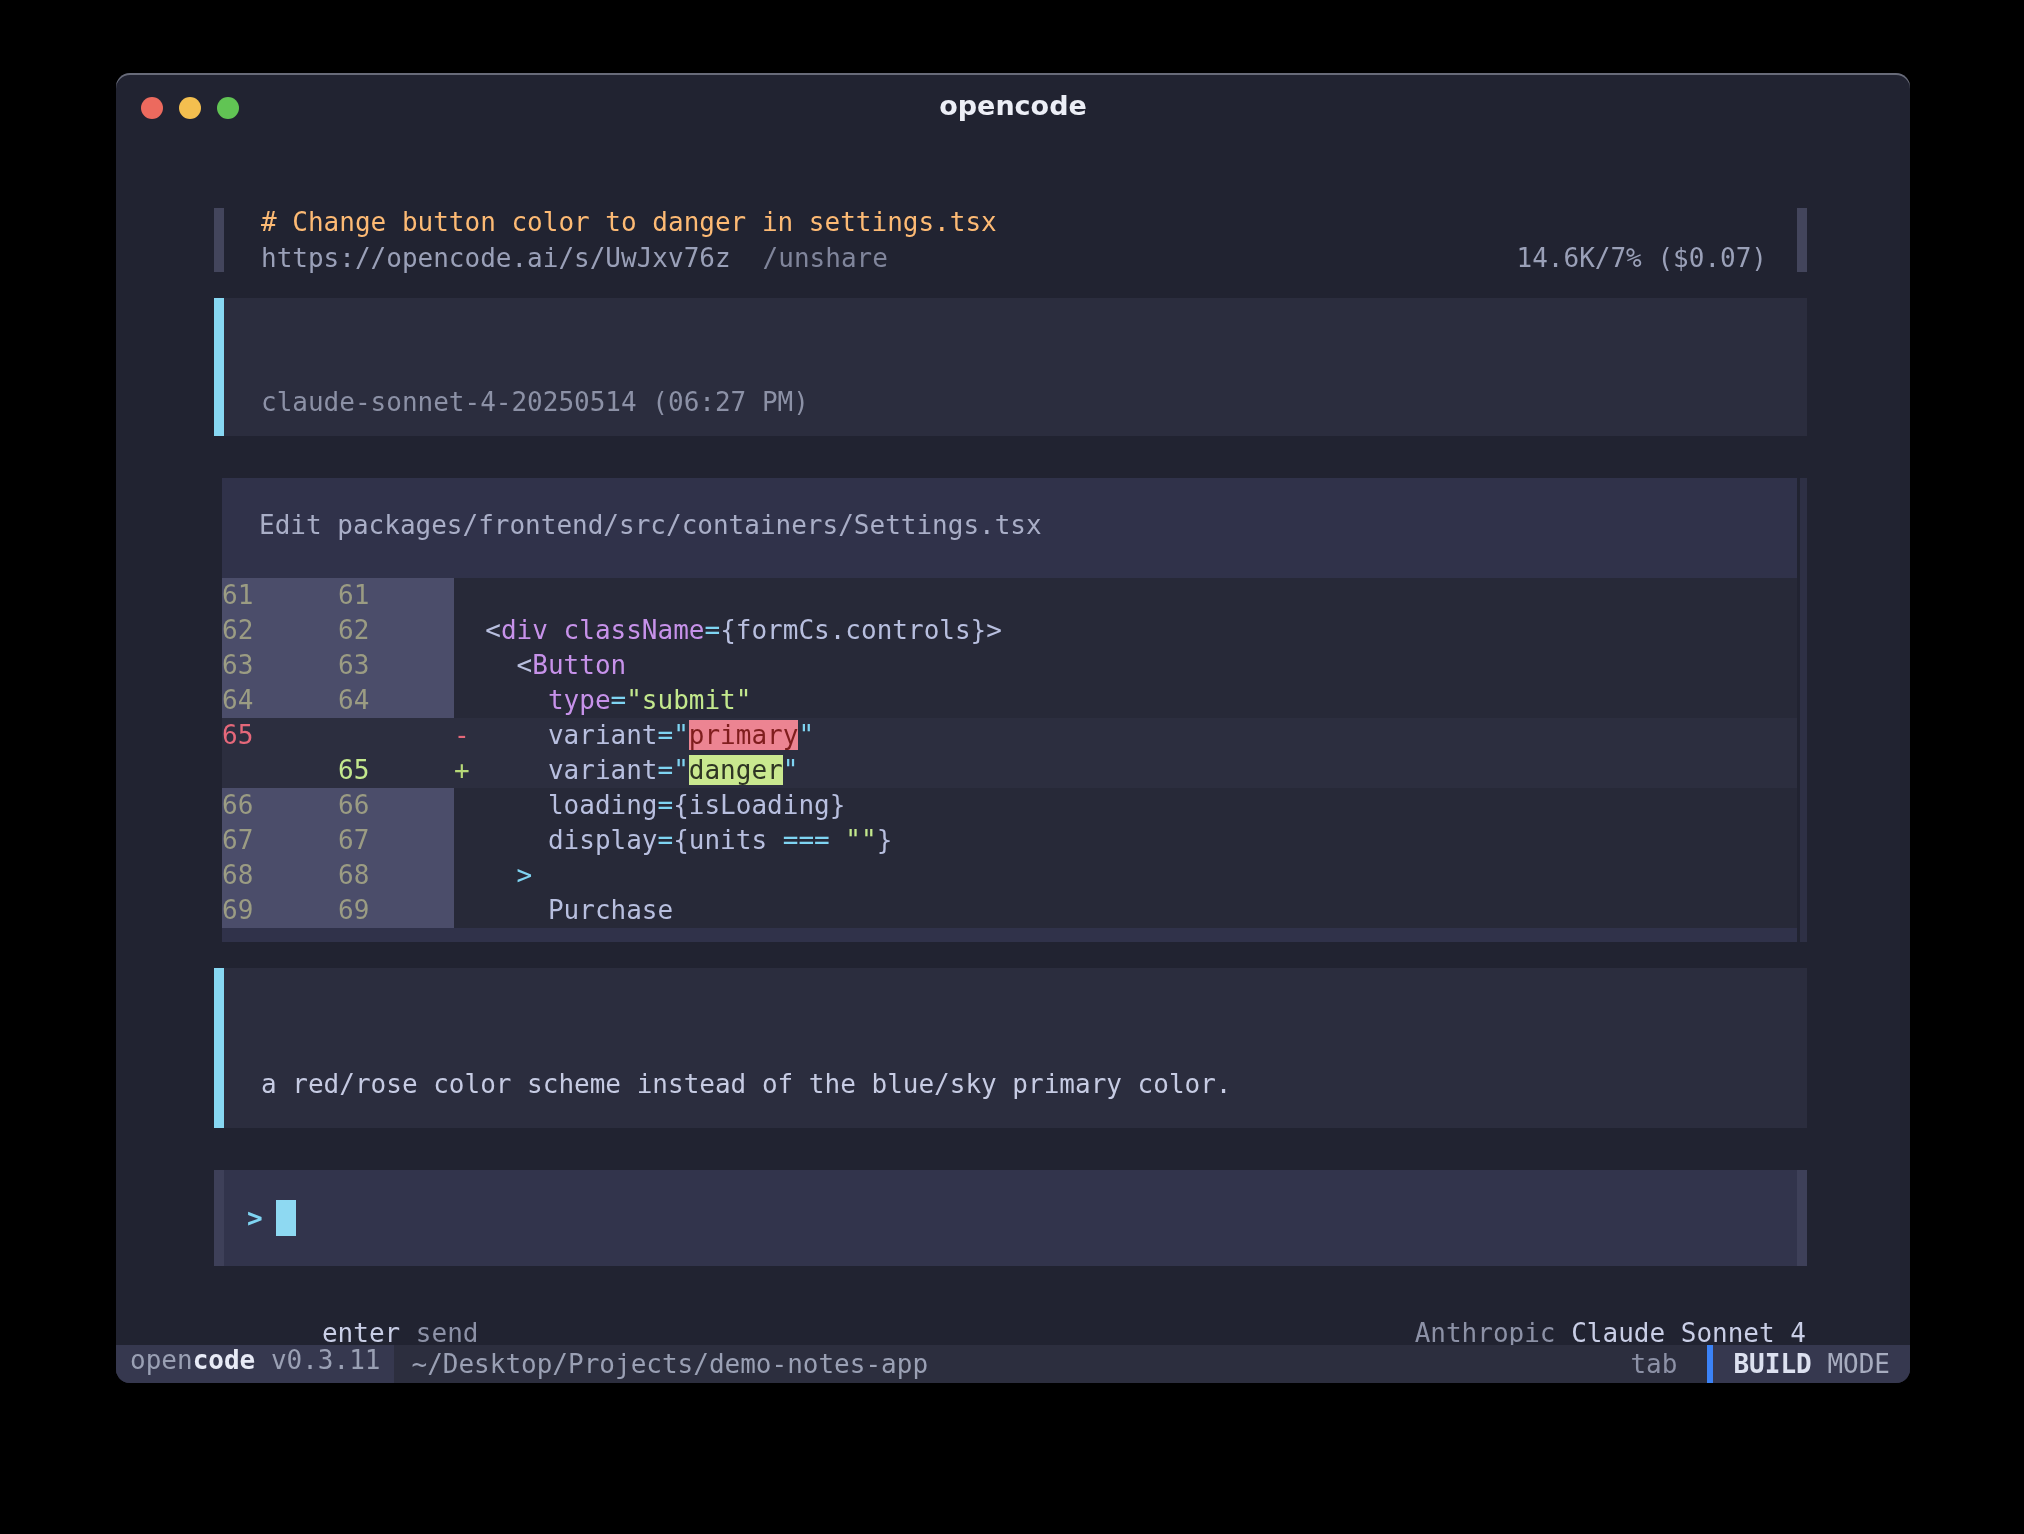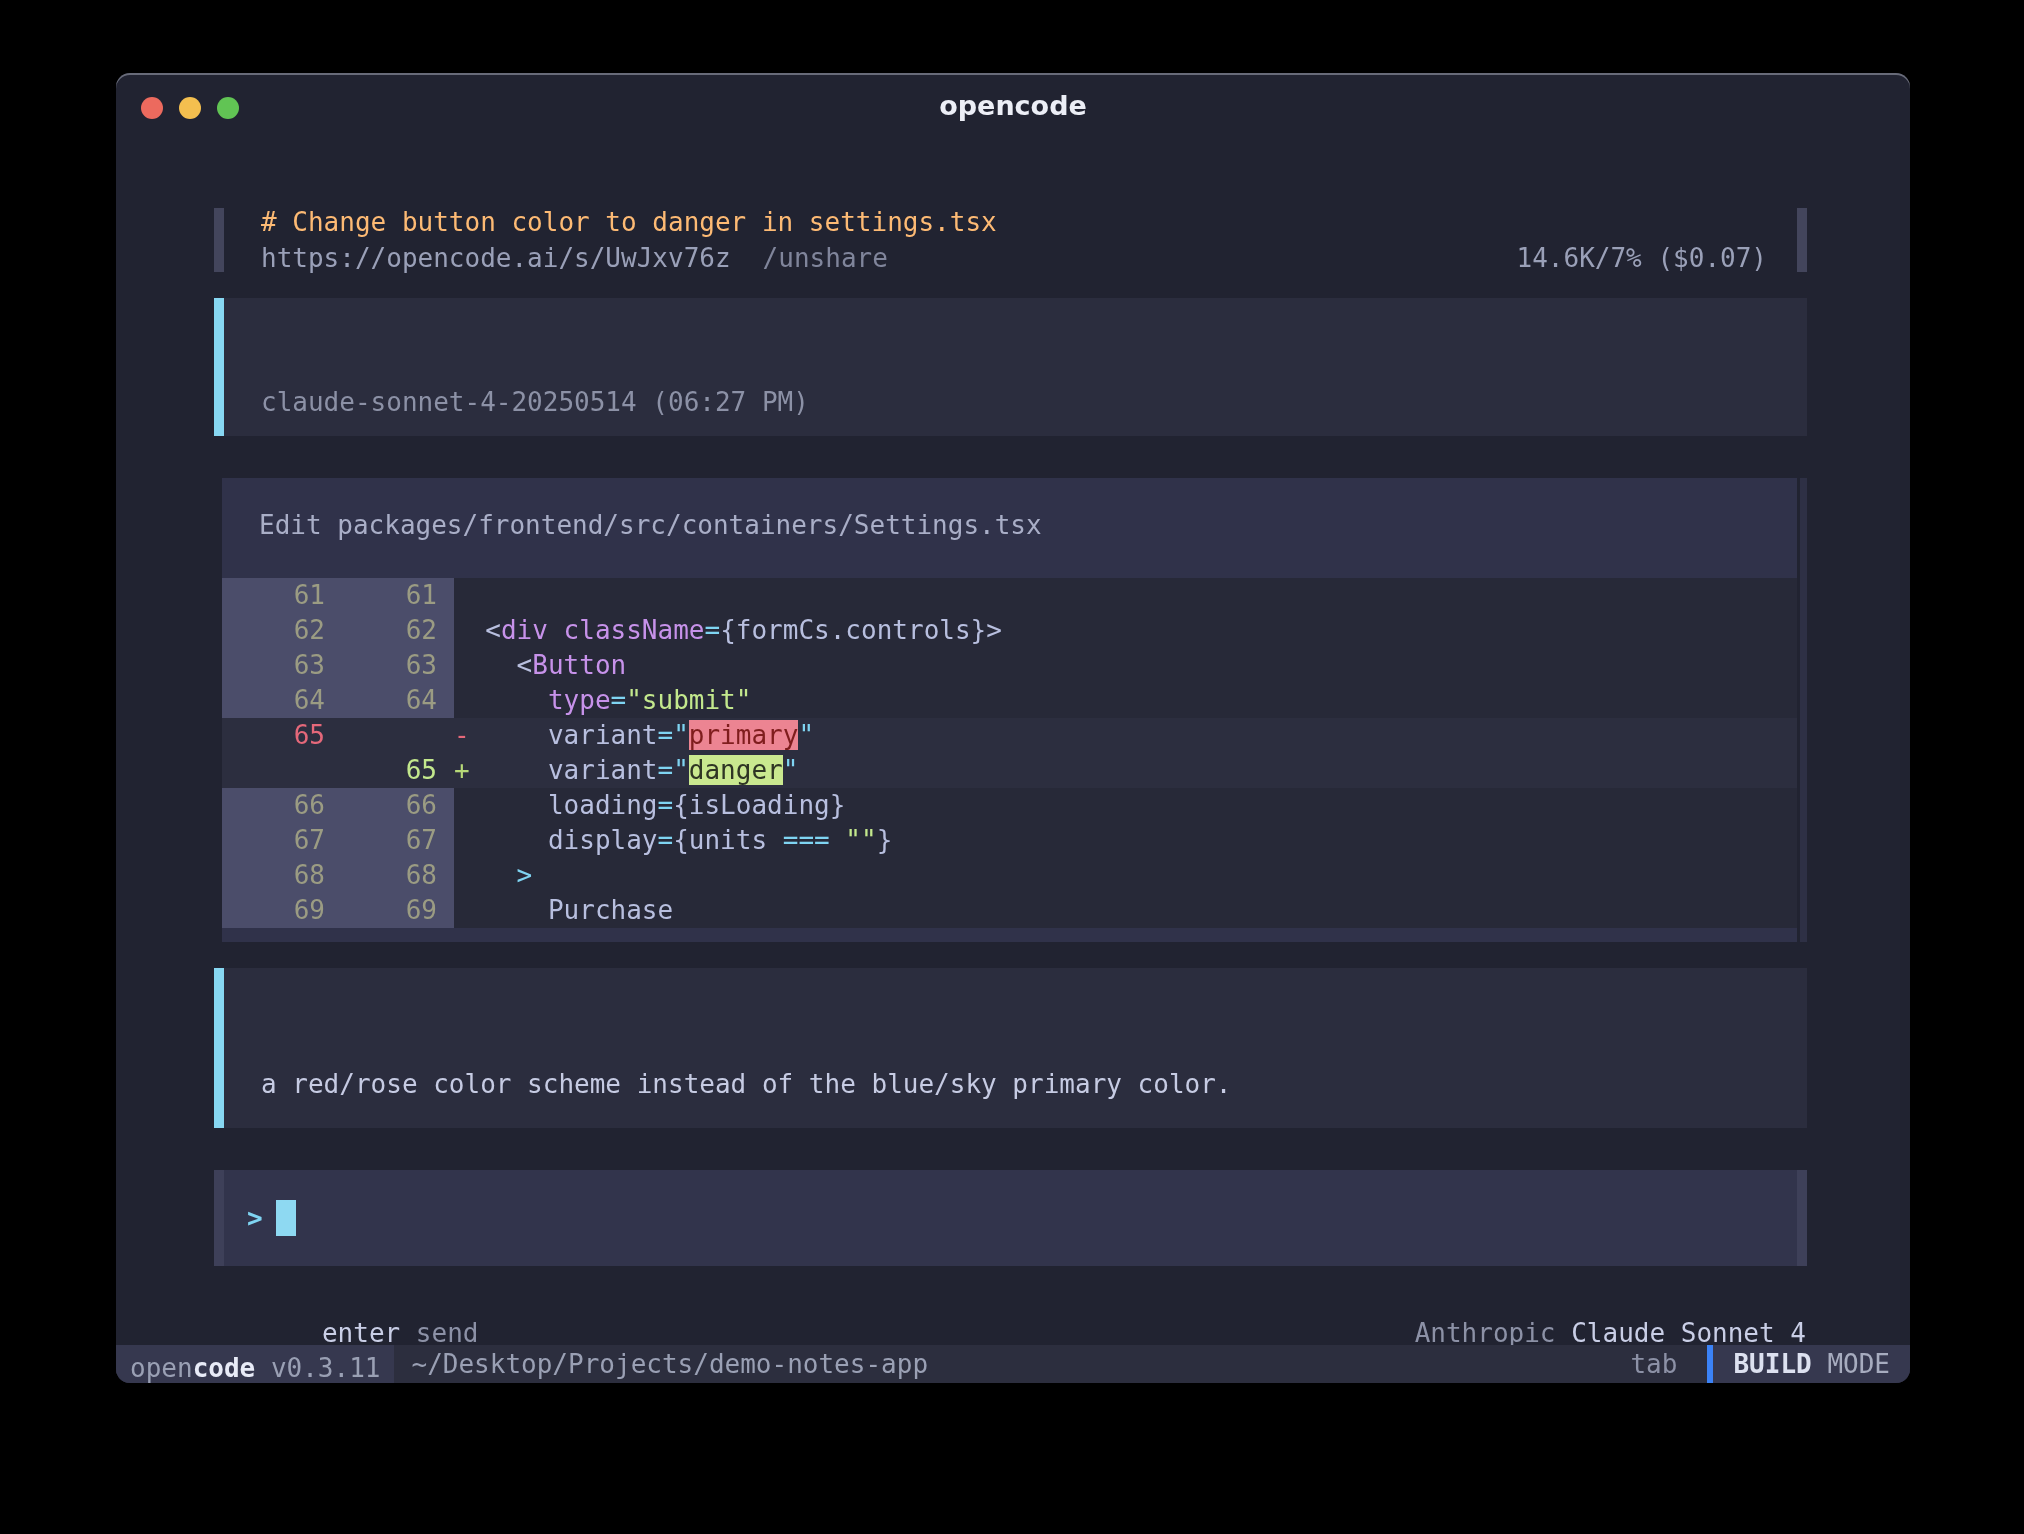--- a/index.html
+++ b/index.html
@@ -32,21 +32,21 @@
   .msg .content{position:absolute;left:47px;right:30px;font-size:26px;line-height:37px;color:#c6cbe3;white-space:pre;}
   .msg.m1{top:225px;height:138px;} .msg.m1 .content{top:12px;}
   .msg.m2{top:895px;height:160px;} .msg.m2 .content{top:24px;}
   .meta{color:#8c91a6;}
 
   
   .diff{position:absolute;left:106px;top:405px;width:1575px;height:464px;background:#30324a;}
   .diff-title{position:absolute;left:37px;top:30px;font-size:26px;line-height:34px;color:#a9aec7;white-space:pre;}
   .diff-rows{position:absolute;top:100px;left:0;right:0;}
   .drow{display:flex;height:35px;font-size:26px;line-height:35px;}
-  .drow .num{width:116px;flex:none;box-sizing:border-box;text-align:right;white-space:pre;}
+  .drow .num{width:116px;flex:none;box-sizing:border-box;white-space:pre;}
   .num.old{padding-right:13px;} .num.new{padding-right:17px;}
   .drow.ctx{background:#272938;} .drow.ctx .num{background:#4b4d6a;color:#9b9c83;}
   .drow.del,.drow.add{background:#2c2e3f;}
   .drow.del .num.old{color:#e5687a;} .drow.add .num.new{color:#c3e88d;}
   .code{flex:1;white-space:pre;}
   .t-pale{color:#b8bfdf}.t-violet{color:#c792ea}.t-cyan{color:#7fd4f2}.t-green{color:#c3e88d}
   .t-del{color:#e5687a}.t-add{color:#b7d978}
   .t-delhl{background:#ec8492;color:#7f1d1d}.t-addhl{background:#c9e88f;color:#2e3524}
   .diff-side{position:absolute;left:1684px;top:405px;width:7px;height:464px;background:#2e3045;}
 
@@ -60,21 +60,21 @@
 
   
   .hints{position:absolute;left:112px;right:104px;top:1215px;height:30px;display:flex;
          font-size:26px;line-height:30px;color:#8c91a6;white-space:pre;}
   .bright{color:#c9cee6;}
   .hints .right{margin-left:auto;}
 
   
   .statusbar{position:absolute;left:0;right:0;bottom:0;height:38px;background:#2c2e3e;
              display:flex;align-items:center;font-size:26px;white-space:pre;}
-  .sb-chip{height:100%;display:flex;align-items:flex-end;background:#36384f;padding:0 14px;}
+  .sb-chip{height:100%;display:flex;align-items:flex-start;background:#36384f;padding:0 14px;}
   .sb-app-light,.sb-version,.sb-path{color:#9aa0b4;}
   .sb-app-bold{color:#e8ebf7;font-weight:bold;}
   .sb-path{margin-left:17px;}
   .sb-spacer{flex:1;}
   .sb-tab{color:#8c91a6;margin-right:30px;}
   .sb-mode{height:100%;display:flex;align-items:center;background:#36384f;padding:0 20px;border-left:6px solid #3b82f6;}
   .sb-mode-primary{color:#dde1f0;font-weight:bold;}
   .sb-mode-secondary{color:#a7acbf;}
 </style>
 </head>

